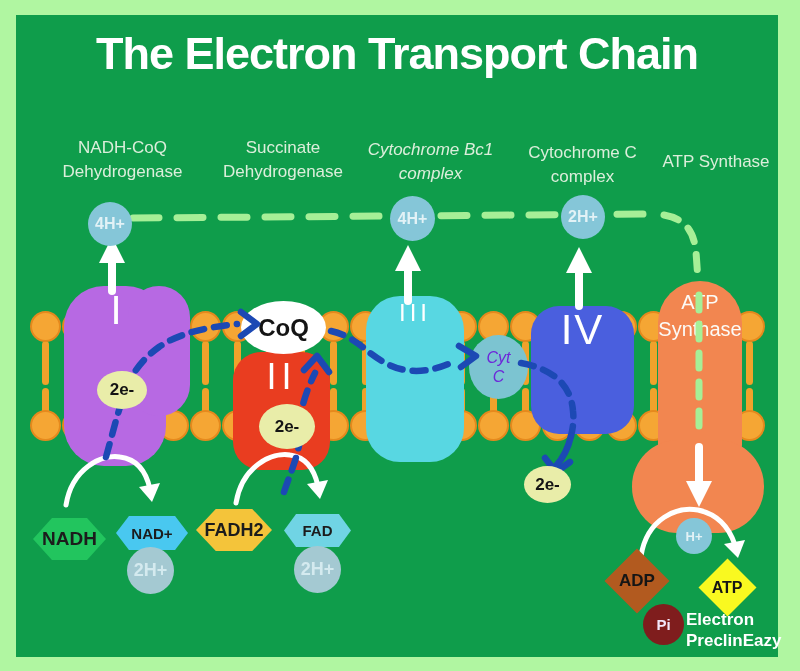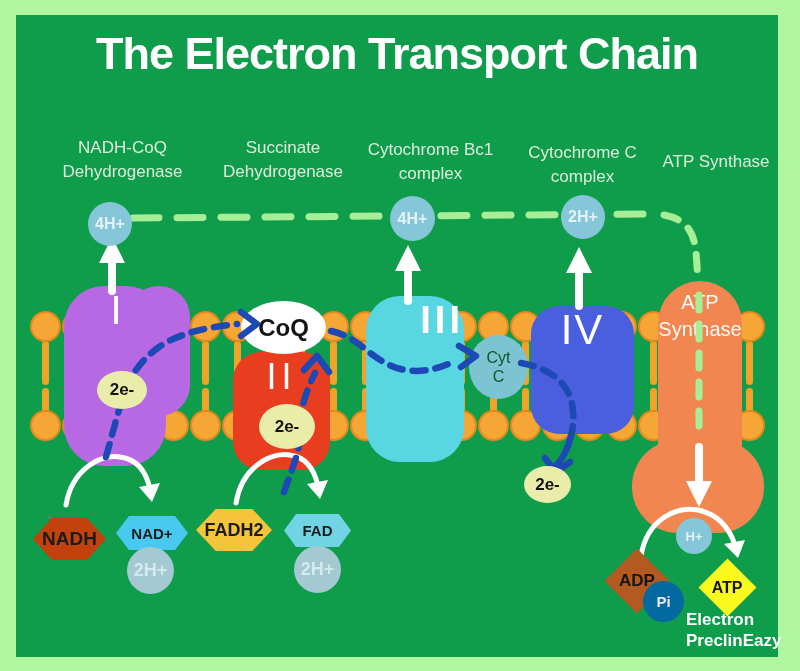--- a/index.html
+++ b/index.html
@@ -61,21 +61,21 @@
 </style>
 </head>
 <body>
 
 <div class="panel"></div>
 
 <div class="title">The Electron Transport Chain</div>
 
 <div class="enz-label" style="left:40px;top:136px;width:165px;">NADH-CoQ Dehydrogenase</div>
 <div class="enz-label" style="left:203px;top:136px;width:160px;">Succinate Dehydrogenase</div>
-<div class="enz-label" style="left:353px;top:138px;width:155px;">Cytochrome Bc1 complex</div>
+<div class="enz-label" style="left:353px;top:138px;width:155px;font-style:italic;">Cytochrome Bc1 complex</div>
 <div class="enz-label" style="left:510px;top:141px;width:145px;">Cytochrome C complex</div>
 <div class="enz-label" style="left:650px;top:150px;width:132px;">ATP Synthase</div>
 
 <div class="membrane">
     <div class="lipid-tail" style="left:12px;top:30px;height:44px"></div>
     <div class="lipid-head" style="left:0px;top:0"></div>
     <div class="lipid-tail" style="left:12px;top:77px;height:38px"></div>
     <div class="lipid-head" style="left:0px;top:99px"></div>
     <div class="lipid-tail" style="left:44px;top:30px;height:44px"></div>
     <div class="lipid-head" style="left:32px;top:0"></div>
@@ -168,31 +168,31 @@
   </div>
 
 <div class="blob" style="left:64px;top:286px;width:102px;height:180px;border-radius:40px;background:#b769e3;"></div>
 <div class="blob" style="left:128px;top:286px;width:62px;height:130px;border-radius:38px;background:#b769e3;"></div>
 <div class="numeral" style="left:64px;top:288px;width:104px;font-size:40px;font-weight:400;">I</div>
 
 <div class="blob" style="left:233px;top:352px;width:97px;height:118px;border-radius:28px;background:#e93d20;"></div>
 <div class="numeral" style="left:233px;top:356px;width:97px;font-size:36px;font-weight:400;letter-spacing:5px;">II</div>
 
 <div class="blob" style="left:366px;top:296px;width:98px;height:166px;border-radius:34px;background:#58d7e2;"></div>
-<div class="numeral" style="left:366px;top:299px;width:98px;font-size:38px;font-weight:700;letter-spacing:4px;text-align:right;">III</div>
+<div class="numeral" style="left:366px;top:299px;width:98px;font-size:24px;font-weight:400;letter-spacing:4px;">III</div>
 
 <div class="blob" style="left:531px;top:306px;width:103px;height:128px;border-radius:28px;background:#4a5fde;"></div>
 <div class="numeral" style="left:531px;top:306px;width:103px;font-size:42px;font-weight:400;letter-spacing:2px;">IV</div>
 
 <div class="blob" style="left:658px;top:281px;width:84px;height:178px;border-radius:42px 42px 14px 14px;background:#f28650;"></div>
 <div class="blob" style="left:632px;top:440px;width:132px;height:93px;border-radius:46px;background:#f28650;"></div>
 <div class="atp-label">ATP Synthase</div>
 
 <div class="carrier" style="left:241px;top:301px;width:85px;height:53px;background:#ffffff;color:#141414;font-size:24px;font-weight:600;">CoQ</div>
-<div class="carrier" style="left:469px;top:335px;width:59px;height:64px;background:#7cc4d1;color:#14532d;font-size:16px;">
+<div class="carrier" style="left:469px;top:335px;width:59px;height:64px;background:#7cc4d1;color:#6d28d9;font-size:16px;font-style:italic;">
   <span style="width:34px;line-height:1.2;">Cyt C</span>
 </div>
 
 <svg class="overlay" width="800" height="671" viewBox="0 0 800 671">
 
   <path d="M133 218 L657 214" stroke="#a6ef97" stroke-width="7" fill="none" stroke-linecap="round" stroke-dasharray="26 18"></path>
   <path d="M664 215 C686 219 694 232 696 252 L698 280" stroke="#a6ef97" stroke-width="7" fill="none" stroke-linecap="round" stroke-dasharray="15 13"></path>
   <path d="M699 295 L699 437" stroke="#a6ef97" stroke-width="7" fill="none" stroke-linecap="round" stroke-dasharray="15 14"></path>
 
   <g stroke="#ffffff" stroke-width="8" stroke-linecap="round">
@@ -236,32 +236,32 @@
 
 <div class="badge proton" style="left:88px;top:202px;width:44px;height:44px;">4H+</div>
 <div class="badge proton" style="left:390px;top:196px;width:45px;height:45px;">4H+</div>
 <div class="badge proton" style="left:561px;top:195px;width:44px;height:44px;">2H+</div>
 <div class="badge proton" style="left:676px;top:518px;width:36px;height:36px;font-size:13px;">H+</div>
 
 <div class="badge electron" style="left:97px;top:371px;width:50px;height:38px;">2e-</div>
 <div class="badge electron" style="left:259px;top:404px;width:56px;height:45px;">2e-</div>
 <div class="badge electron" style="left:524px;top:466px;width:47px;height:37px;">2e-</div>
 
-<div class="hex hex-reg" style="left:33px;top:518px;width:73px;height:42px;background:#c2410c;font-size:19px;">NADH</div>
+<div class="hex hex-reg" style="left:33px;top:518px;width:73px;height:42px;background:#22c55e;font-size:19px;">NADH</div>
 <div class="hex hex-flat" style="left:116px;top:516px;width:72px;height:34px;background:#49c8f0;font-size:15px;">NAD+</div>
 <div class="badge proton-faded" style="left:127px;top:547px;width:47px;height:47px;">2H+</div>
 
 <div class="hex hex-reg" style="left:196px;top:509px;width:76px;height:42px;background:#f4c43a;font-size:18px;">FADH2</div>
 <div class="hex hex-flat" style="left:284px;top:514px;width:67px;height:33px;background:#70d4e4;font-size:15px;">FAD</div>
 <div class="badge proton-faded" style="left:294px;top:546px;width:47px;height:47px;">2H+</div>
 
 <div class="diamond" style="left:614px;top:558px;width:46px;height:46px;background:#b25a1f;">
   <span style="font-size:17px;">ADP</span>
 </div>
-<div class="badge" style="left:643px;top:581px;width:41px;height:41px;background:#0369a1;color:#f2e7fa;font-size:15px;">Pi</div>
+<div class="badge" style="left:643px;top:604px;width:41px;height:41px;background:#7f1d1d;color:#f2e7fa;font-size:15px;">Pi</div>
 <div class="diamond" style="left:707px;top:567px;width:41px;height:41px;background:#f9f920;">
   <span style="font-size:16px;">ATP</span>
 </div>
 
 <div class="watermark">
   <div>Electron</div>
   <div>PreclinEazy</div>
 </div>
 
 </body></html>

